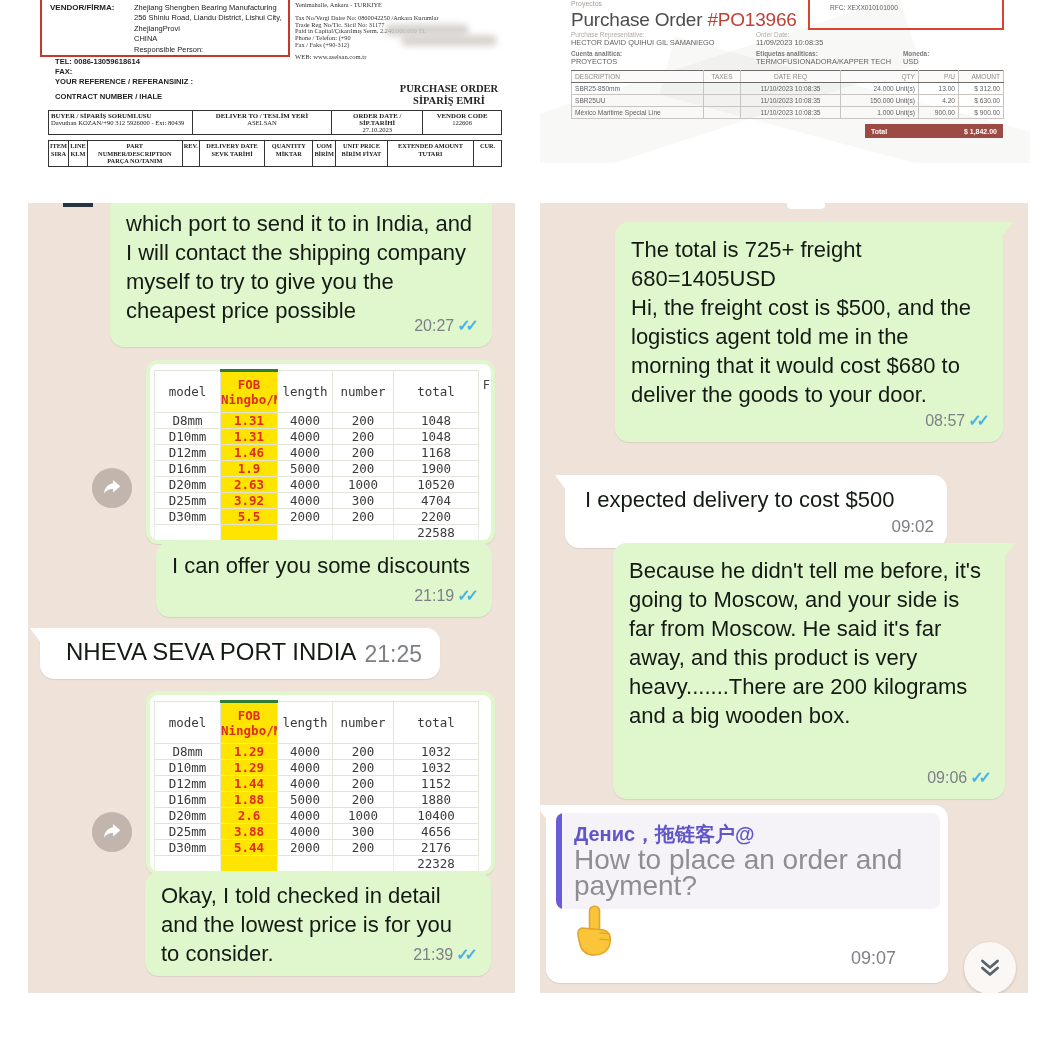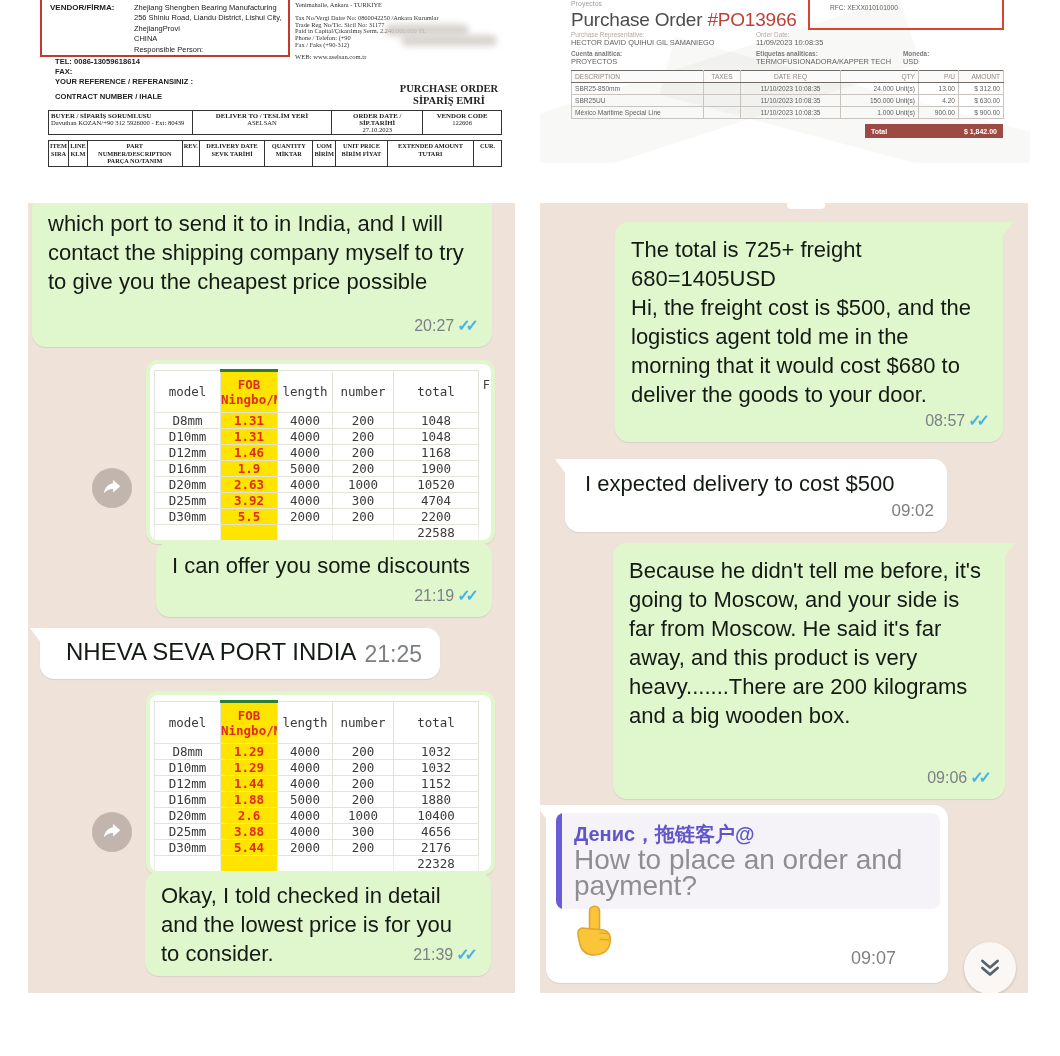--- a/index.html
+++ b/index.html
@@ -245,21 +245,21 @@
     </table>
     <div class="total-bar">
       <span>Total</span>
       <span>$ 1,842.00</span>
     </div>
   </div>
 
   <div class="chat" id="chat-left">
     <div class="cut-bar"></div>
 
-    <div class="bubble out" style="right:23px; width:460px; top:-10px; height:154px; padding:16px 16px 10px;">
+    <div class="bubble out" style="right:23px; width:382px; top:-10px; height:154px; padding:16px 16px 10px;">
       <div class="txt">which port to send it to in India, and I will contact the shipping company myself to try to give you the cheapest price possible</div>
       <div class="meta-line">
           <span>20:27</span>
           <span class="checks">✓✓</span>
         </div>
     </div>
 
     <div class="img-bubble" style="left:118px; top:157px; width:349px; height:184px;">
       <div class="img-inner">
         <table class="price">
@@ -468,21 +468,21 @@
 
     <div class="bubble out tail-r" style="right:25px; width:388px; top:19px; height:220px; padding:13px 16px 8px;">
       <div class="txt">The total is 725+ freight 680=1405USD
 Hi, the freight cost is $500, and the logistics agent told me in the morning that it would cost $680 to deliver the goods to your door.</div>
       <div class="meta-line">
           <span>08:57</span>
           <span class="checks">✓✓</span>
         </div>
     </div>
 
-    <div class="bubble in tail-l" style="left:25px; width:382px; top:256px; height:73px; padding:10px 16px 8px 20px;">
+    <div class="bubble in tail-l" style="left:25px; width:382px; top:272px; height:73px; padding:10px 16px 8px 20px;">
       <div class="txt">I expected delivery to cost $500</div>
       <div class="meta-line" style="font-size:17px;">
           <span>09:02</span>
         </div>
     </div>
 
     <div class="bubble out tail-r" style="right:23px; width:392px; top:340px; height:256px; padding:13px 16px 8px;">
       <div class="txt">Because he didn't tell me before, it's going to Moscow, and your side is far from Moscow. He said it's far away, and this product is very heavy.......There are 200 kilograms and a big wooden box.</div>
       <div class="meta-line">
           <span>09:06</span>

